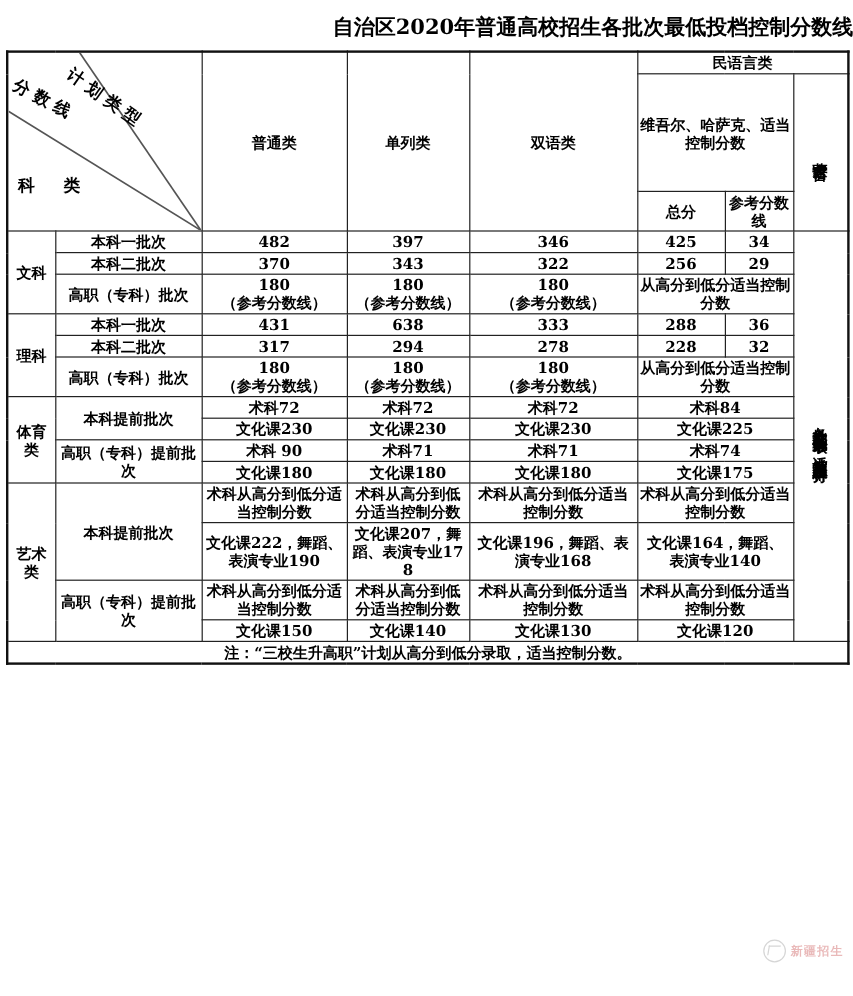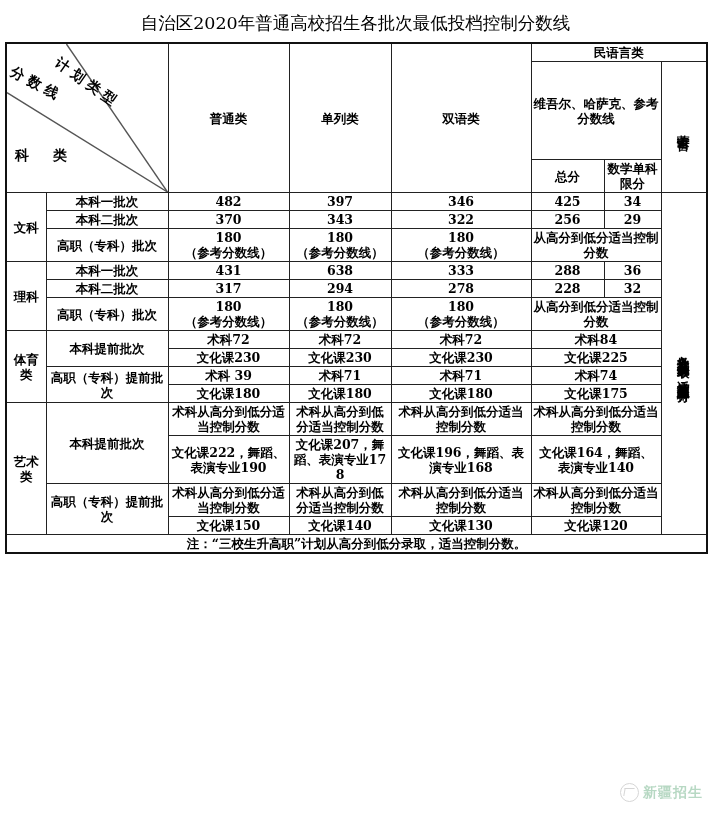--- a/index.html
+++ b/index.html
@@ -21,23 +21,23 @@
     box-sizing: border-box;
     background: #ffffff;
   }
 
   
   .title {
     position: absolute;
     top: 10px;
     left: 0;
     width: 711px;
-    text-align: center;
+    text-align: right;
     font-size: 17.5px;
-    font-weight: normal;
+    font-weight: bold;
     letter-spacing: 0px;
     font-family: "DejaVu Serif", "Liberation Serif", serif;
     line-height: 26px;
     white-space: nowrap;
   }
 
   
   table.score {
     position: absolute;
     top: 42px;
@@ -169,23 +169,23 @@
   .watermark .wm-logo::before {
     content: "";
     position: absolute;
     left: 3px; top: 4px;
     width: 9px; height: 7px;
     border-top: 1.5px solid #777;
     border-left: 1.5px solid #777;
     transform: skewX(-10deg);
   }
   .watermark .wm-text {
-    font-size: 14px;
-    font-weight: bold;
-    color: #15803d;
+    font-size: 10px;
+    font-weight: bold;
+    color: #b91c1c;
     font-family: "DejaVu Serif", "Liberation Serif", serif;
     letter-spacing: 1px;
   }
 </style>
 </head>
 <body>
 
 <div class="page">
 
   <div class="title">自治区2020年普通高校招生各批次最低投档控制分数线</div>
@@ -212,26 +212,26 @@
         <span class="lbl lbl-plan">计划类型</span>
         <span class="lbl lbl-score">分数线</span>
         <span class="lbl lbl-subj">科类</span>
       </td>
       <td class="hdr" rowspan="3">普通类</td>
       <td class="hdr" rowspan="3">单列类</td>
       <td class="hdr" rowspan="3">双语类</td>
       <td class="hdr" colspan="3">民语言类</td>
     </tr>
     <tr>
-      <td class="hdr-small" colspan="2">维吾尔、哈萨克、参考分数线</td>
+      <td class="hdr-small" colspan="2">维吾尔、哈萨克、适当控制分数</td>
       <td class="vtext-hdr" rowspan="2">蒙古语言</td>
     </tr>
     <tr>
       <td class="hdr-small">总分</td>
-      <td class="hdr-small">数学单科限分</td>
+      <td class="hdr-small">参考分数线</td>
     </tr>
 
     <tr>
       <td class="cat-cell" rowspan="3">文科</td>
       <td class="batch-cell">本科一批次</td>
       <td class="num">482</td>
       <td class="num">397</td>
       <td class="num">346</td>
       <td class="num">425</td>
       <td class="num">34</td>
@@ -287,21 +287,21 @@
       <td class="multi" colspan="2">术科84</td>
     </tr>
     <tr>
       <td class="multi">文化课230</td>
       <td class="multi">文化课230</td>
       <td class="multi">文化课230</td>
       <td class="multi" colspan="2">文化课225</td>
     </tr>
     <tr>
       <td class="batch-cell" rowspan="2">高职（专科）提前批次</td>
-      <td class="multi">术科 39</td>
+      <td class="multi">术科 90</td>
       <td class="multi">术科71</td>
       <td class="multi">术科71</td>
       <td class="multi" colspan="2">术科74</td>
     </tr>
     <tr>
       <td class="multi">文化课180</td>
       <td class="multi">文化课180</td>
       <td class="multi">文化课180</td>
       <td class="multi" colspan="2">文化课175</td>
     </tr>

